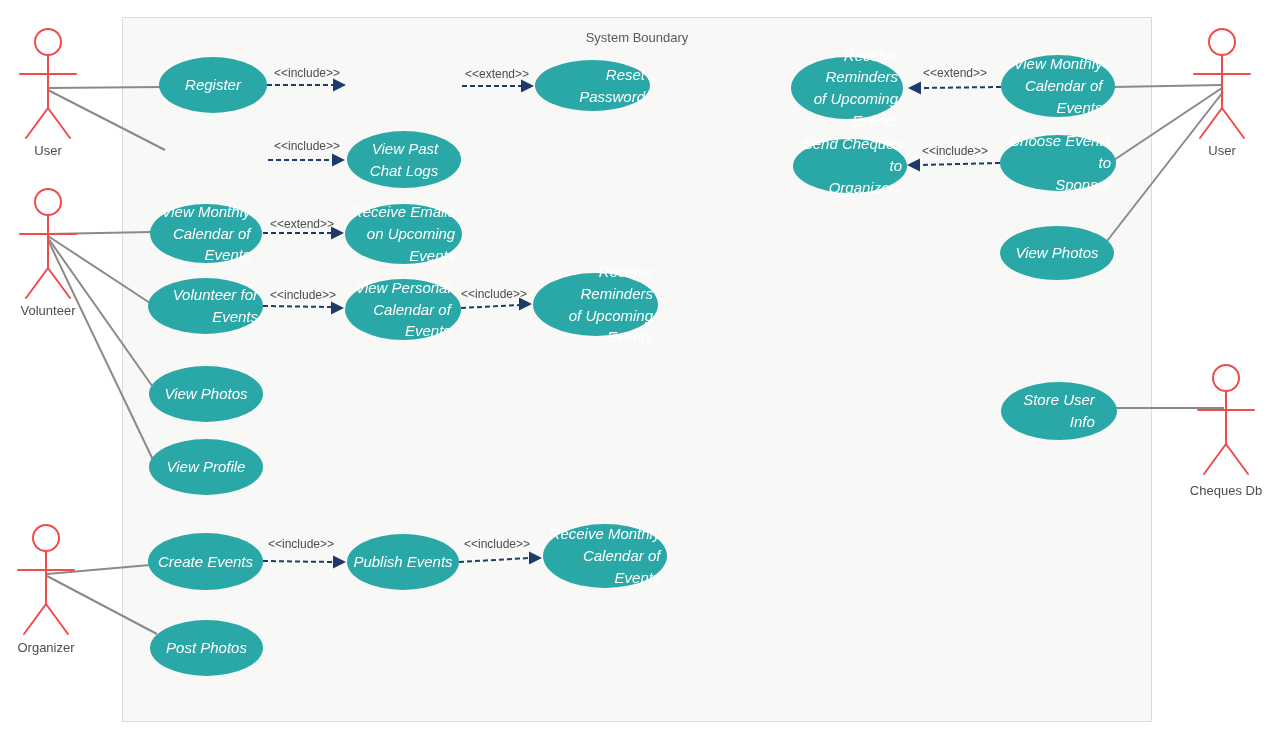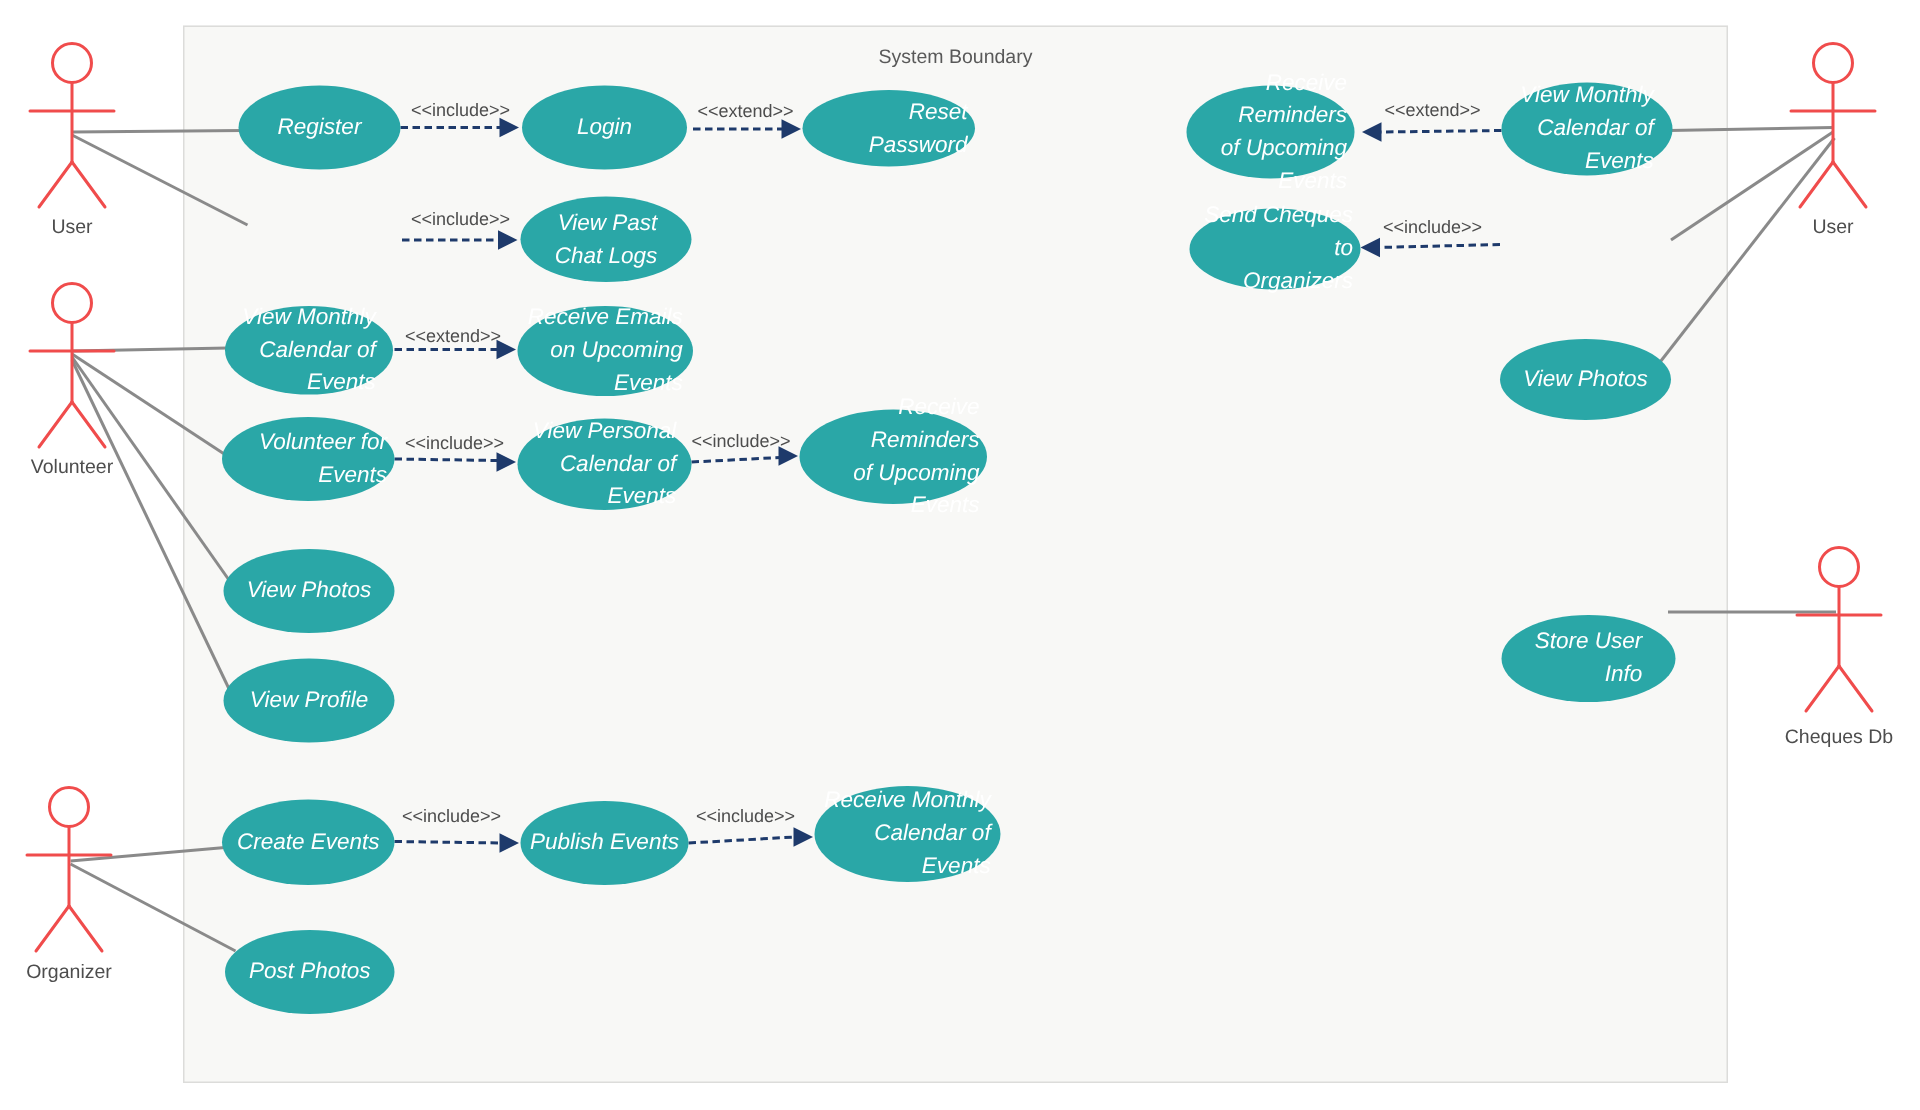--- a/index.html
+++ b/index.html
@@ -117,21 +117,20 @@
     <g>
       <circle class="actor" cx="1226" cy="378" r="13"></circle>
       <line class="actor" x1="1226" y1="391" x2="1226" y2="444"></line>
       <line class="actor" x1="1198" y1="410" x2="1254" y2="410"></line>
       <line class="actor" x1="1226" y1="444" x2="1204" y2="474"></line>
       <line class="actor" x1="1226" y1="444" x2="1248" y2="474"></line>
     </g>
   </svg>
 
   <div class="uc" style="left:159px;top:57px;width:108px;height:56px">Register</div>
-  <div class="uc" style="left:348px;top:57px;width:110px;height:56px">Login</div>
   <div class="uc" style="left:535px;top:60px;width:115px;height:51px">Reset Password</div>
   <div class="uc" style="left:347px;top:131px;width:114px;height:57px">View Past
 Chat Logs</div>
   <div class="uc" style="left:150px;top:204px;width:112px;height:59px">View Monthly
 Calendar of
 Events</div>
   <div class="uc" style="left:345px;top:204px;width:117px;height:60px">Receive Emails
 on Upcoming
 Events</div>
   <div class="uc" style="left:148px;top:278px;width:115px;height:56px">Volunteer for Events</div>
@@ -150,22 +149,24 @@
 Events</div>
   <div class="uc" style="left:150px;top:620px;width:113px;height:56px">Post Photos</div>
   <div class="uc" style="left:791px;top:57px;width:112px;height:62px">Receive Reminders
 of Upcoming
 Events</div>
   <div class="uc" style="left:1001px;top:55px;width:114px;height:62px">View Monthly
 Calendar of
 Events</div>
   <div class="uc" style="left:793px;top:139px;width:114px;height:54px">Send Cheques to
 Organizers</div>
+  <div class="uc" style="left:1000px;top:135px;width:116px;height:56px">Choose Events to
+Sponsor</div>
   <div class="uc" style="left:1000px;top:226px;width:114px;height:54px">View Photos</div>
-  <div class="uc" style="left:1001px;top:410px;width:116px;height:58px">Store User
+  <div class="uc" style="left:1001px;top:382px;width:116px;height:58px">Store User
 Info</div>
 
   <div class="rel-label" style="left:307px;top:66px">&lt;&lt;include&gt;&gt;</div>
   <div class="rel-label" style="left:497px;top:67px">&lt;&lt;extend&gt;&gt;</div>
   <div class="rel-label" style="left:307px;top:139px">&lt;&lt;include&gt;&gt;</div>
   <div class="rel-label" style="left:302px;top:217px">&lt;&lt;extend&gt;&gt;</div>
   <div class="rel-label" style="left:303px;top:288px">&lt;&lt;include&gt;&gt;</div>
   <div class="rel-label" style="left:494px;top:287px">&lt;&lt;include&gt;&gt;</div>
   <div class="rel-label" style="left:301px;top:537px">&lt;&lt;include&gt;&gt;</div>
   <div class="rel-label" style="left:497px;top:537px">&lt;&lt;include&gt;&gt;</div>

